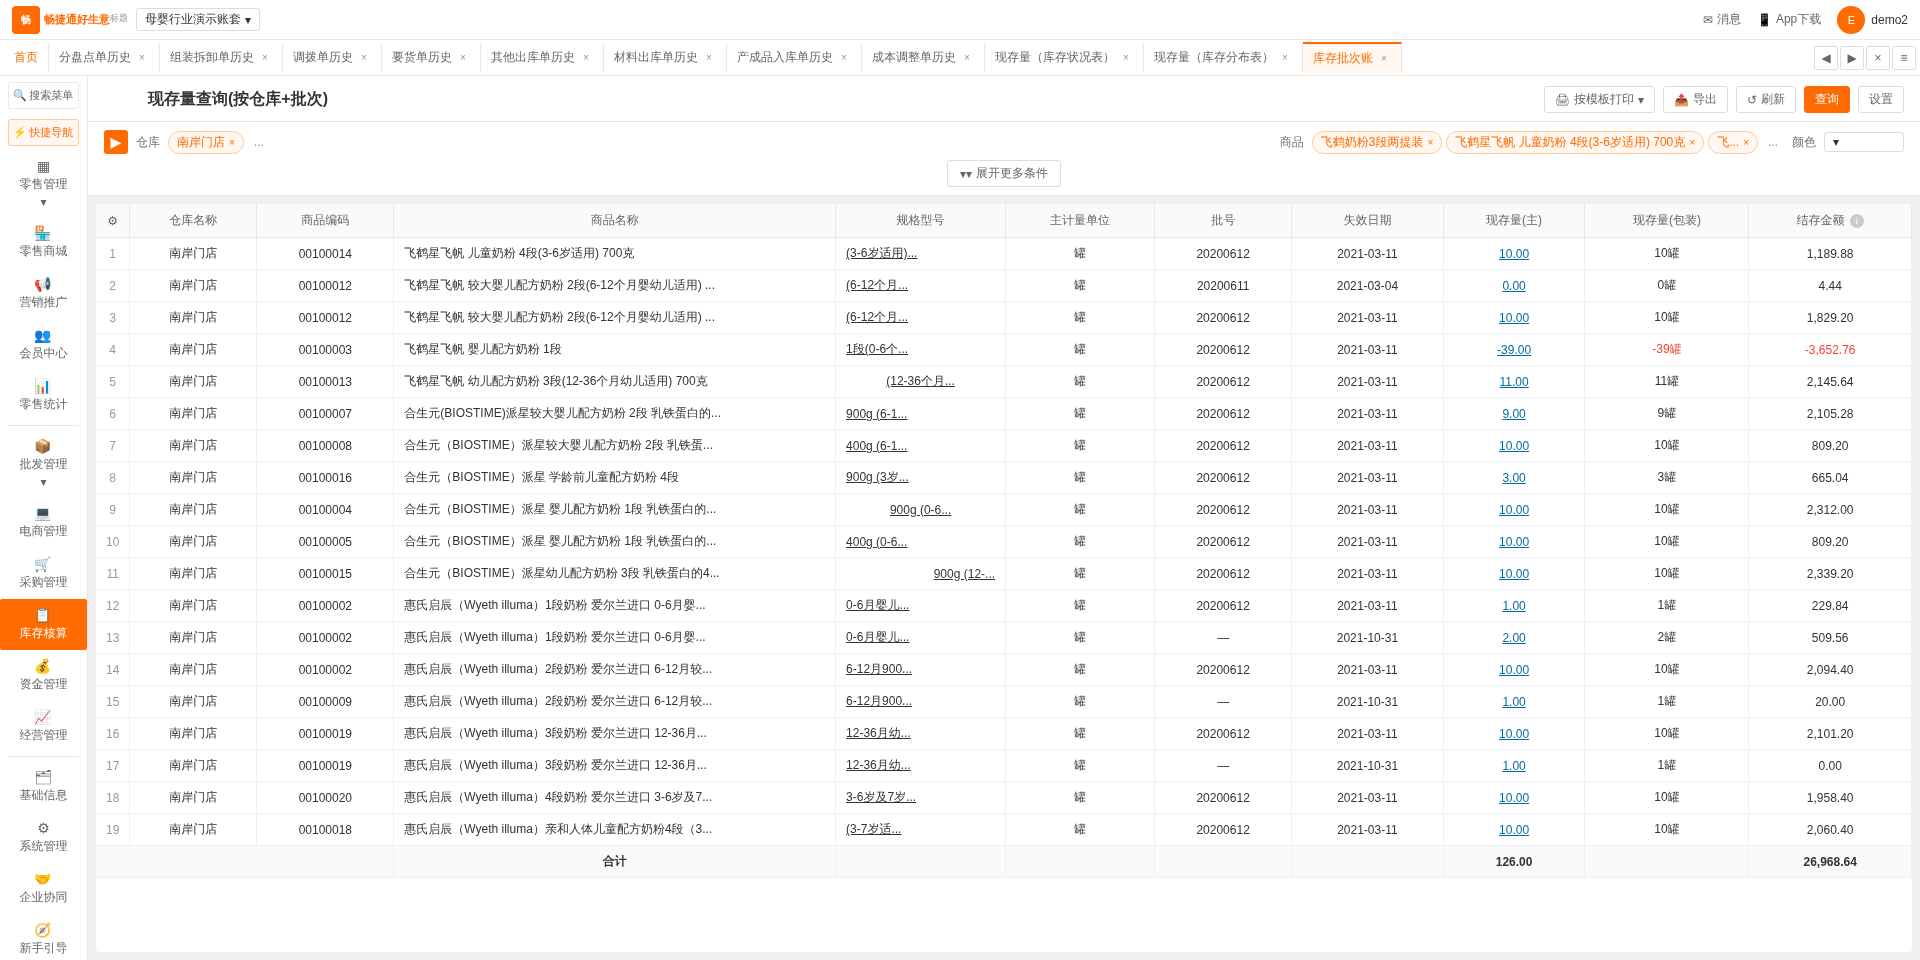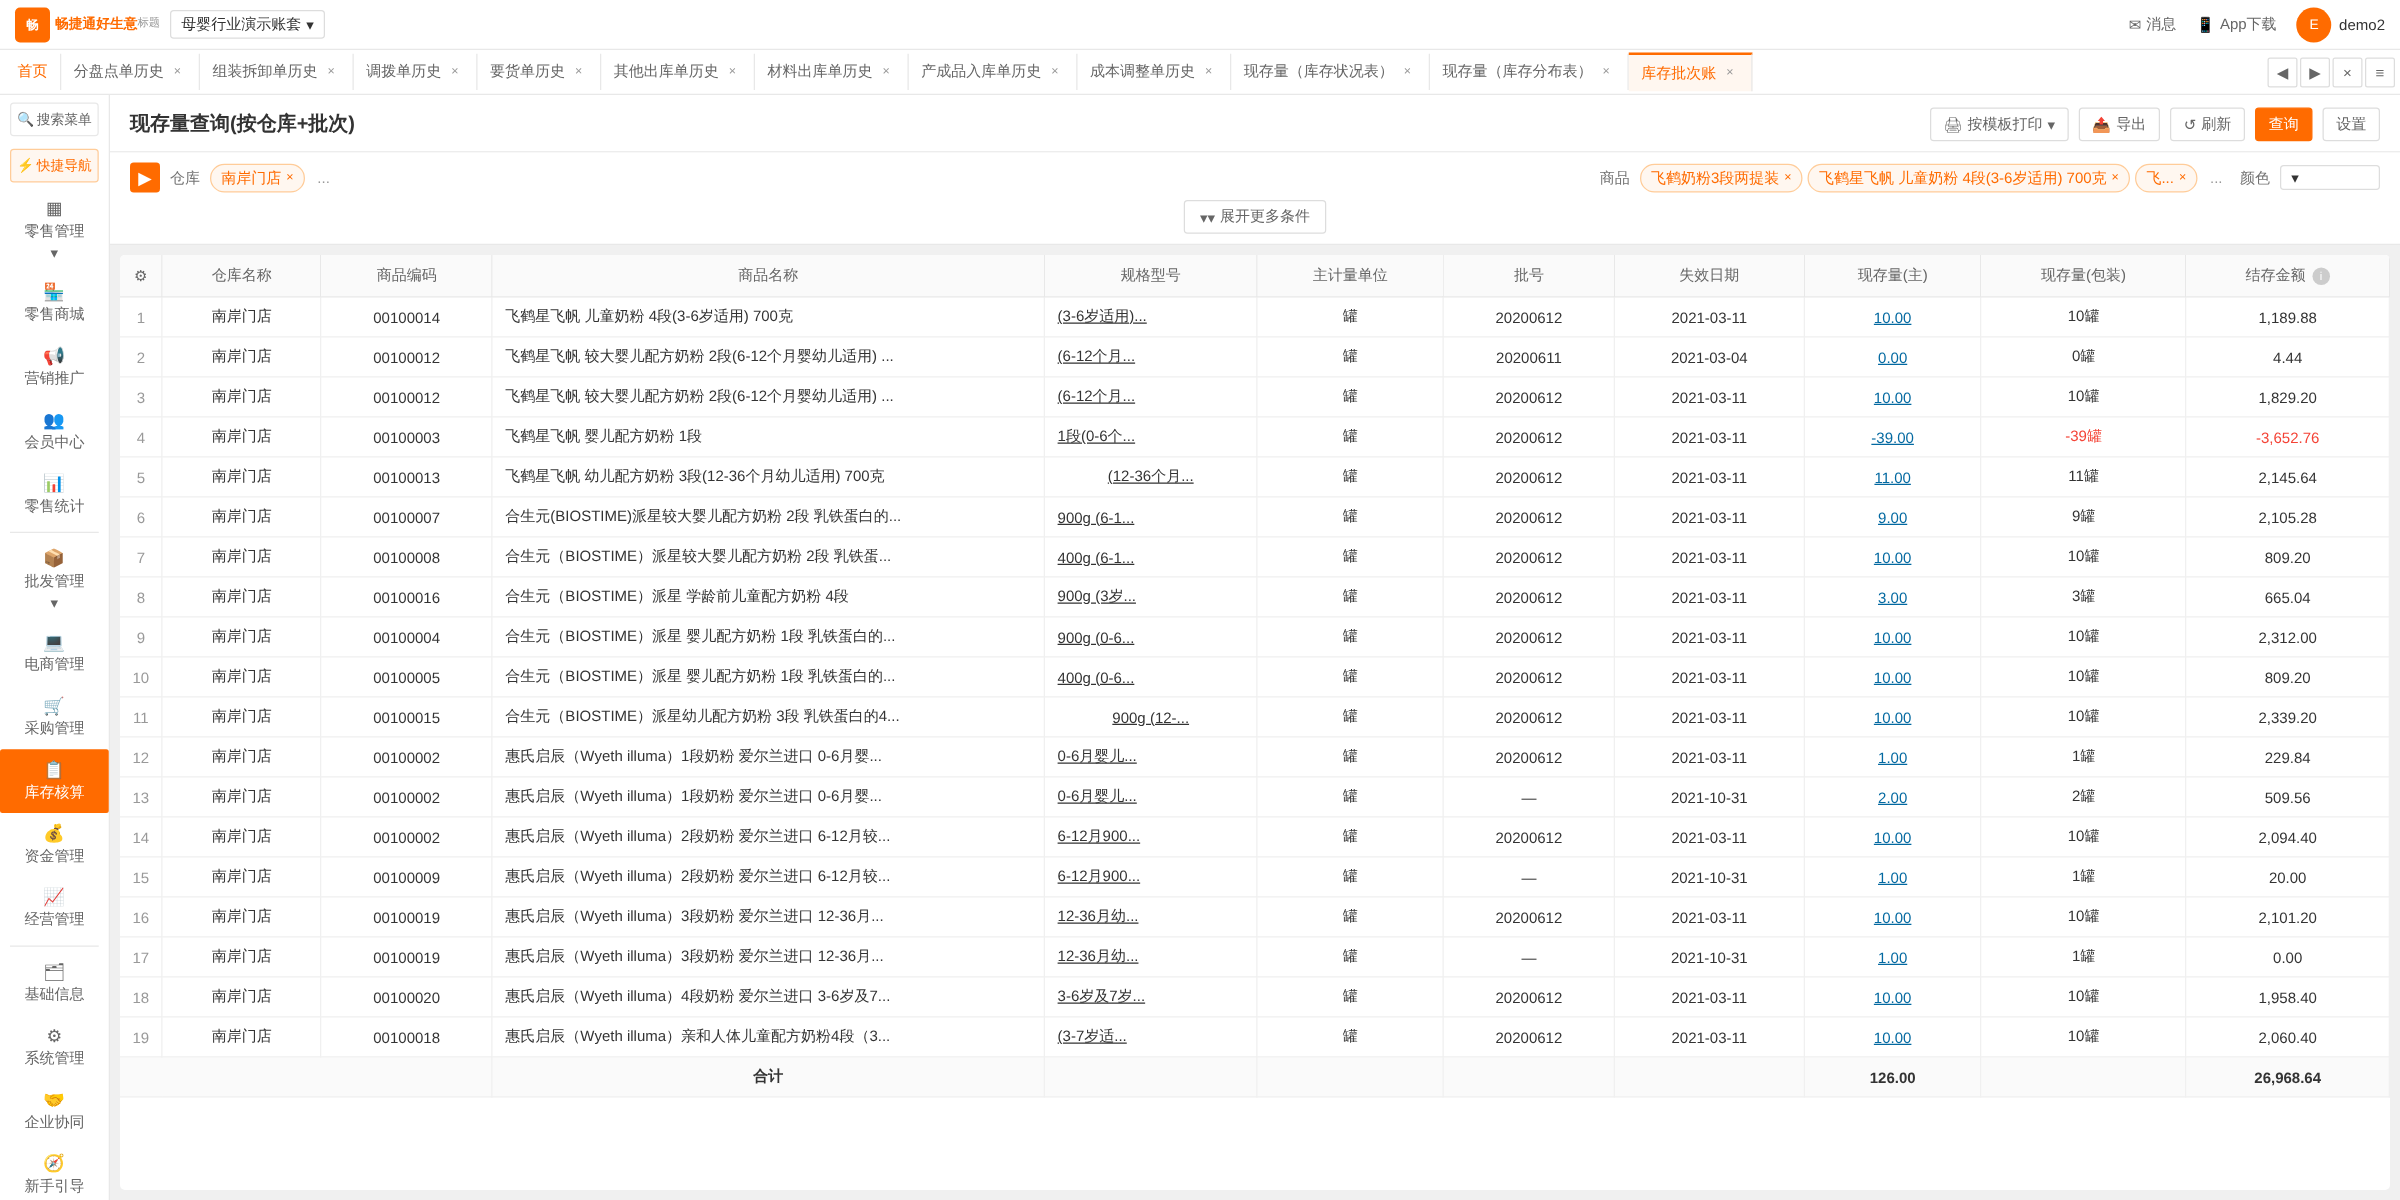--- a/index.html
+++ b/index.html
@@ -36,21 +36,21 @@
     .sidebar-item { padding: 8px 4px; cursor: pointer; text-align: center; font-size: 12px; color: #666; display: flex; flex-direction: column; align-items: center; gap: 2px; }
     .sidebar-item.active { background: #ff6b00; color: white; border-radius: 2px; }
     .sidebar-item-icon { font-size: 14px; }
     .sidebar-divider { height: 1px; background: #e8e8e8; margin: 4px 8px; }
 
     
     .content { flex: 1; display: flex; flex-direction: column; overflow: hidden; background: #f0f0f0; }
 
     
     .page-title-bar { background: #fff; padding: 10px 16px 8px; border-bottom: 1px solid #e8e8e8; display: flex; align-items: center; justify-content: space-between; }
-    .page-title { font-size: 16px; font-weight: bold; color: #333; }
+    .page-title { font-size: 16px; font-weight: bold; color: #333; margin-left: 44px; }
     .title-actions { display: flex; align-items: center; gap: 8px; }
     .title-action-btn { display: flex; align-items: center; gap: 4px; padding: 4px 10px; border: 1px solid #ddd; border-radius: 3px; cursor: pointer; font-size: 12px; color: #666; background: white; }
     .title-action-btn.primary { background: #ff6b00; color: white; border-color: #ff6b00; }
 
     
     .filter-area { background: #fff; padding: 8px 16px; border-bottom: 1px solid #e8e8e8; }
     .filter-row { display: flex; align-items: center; gap: 8px; flex-wrap: wrap; }
     .filter-toggle { width: 24px; height: 24px; background: #ff6b00; border-radius: 3px; display: flex; align-items: center; justify-content: center; color: white; cursor: pointer; font-size: 14px; }
     .filter-label { font-size: 12px; color: #737373; white-space: nowrap; }
     .filter-tags { display: flex; align-items: center; gap: 4px; flex-wrap: wrap; flex: 1; }
@@ -439,21 +439,21 @@
     <td>2021-03-11</td>
     <td class="link-val">3.00</td>
     <td class="">3罐</td>
     <td class="">665.04</td>
   </tr>
             <tr>
     <td class="row-num">9</td>
     <td>南岸门店</td>
     <td>00100004</td>
     <td class="col-name" style="text-align:left;max-width:240px;overflow:hidden;text-overflow:ellipsis" title="合生元（BIOSTIME）派星 婴儿配方奶粉 1段 乳铁蛋白的...">合生元（BIOSTIME）派星 婴儿配方奶粉 1段 乳铁蛋白的...</td>
-    <td class="col-spec" style="text-align:left" title="900g (0-6...">900g (0-6...</td>
+    <td class="col-spec" style="text-align:center" title="900g (0-6...">900g (0-6...</td>
     <td>罐</td>
     <td>20200612</td>
     <td>2021-03-11</td>
     <td class="link-val">10.00</td>
     <td class="">10罐</td>
     <td class="">2,312.00</td>
   </tr>
             <tr>
     <td class="row-num">10</td>
     <td>南岸门店</td>
@@ -465,21 +465,21 @@
     <td>2021-03-11</td>
     <td class="link-val">10.00</td>
     <td class="">10罐</td>
     <td class="">809.20</td>
   </tr>
             <tr>
     <td class="row-num">11</td>
     <td>南岸门店</td>
     <td>00100015</td>
     <td class="col-name" style="text-align:left;max-width:240px;overflow:hidden;text-overflow:ellipsis" title="合生元（BIOSTIME）派星幼儿配方奶粉 3段 乳铁蛋白的4...">合生元（BIOSTIME）派星幼儿配方奶粉 3段 乳铁蛋白的4...</td>
-    <td class="col-spec" style="text-align:center" title="900g (12-...">900g (12-...</td>
+    <td class="col-spec" style="text-align:right" title="900g (12-...">900g (12-...</td>
     <td>罐</td>
     <td>20200612</td>
     <td>2021-03-11</td>
     <td class="link-val">10.00</td>
     <td class="">10罐</td>
     <td class="">2,339.20</td>
   </tr>
             <tr>
     <td class="row-num">12</td>
     <td>南岸门店</td>

